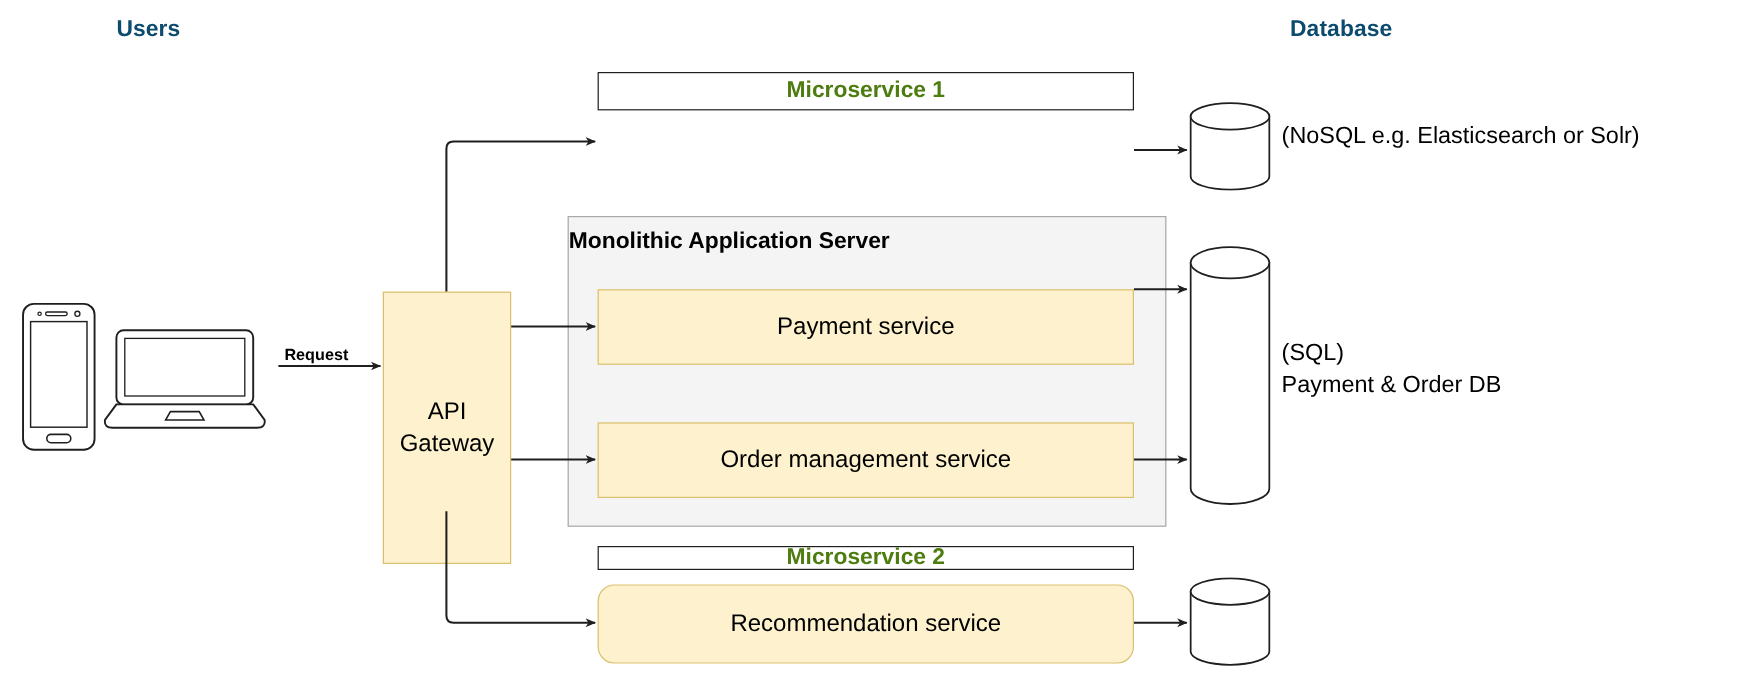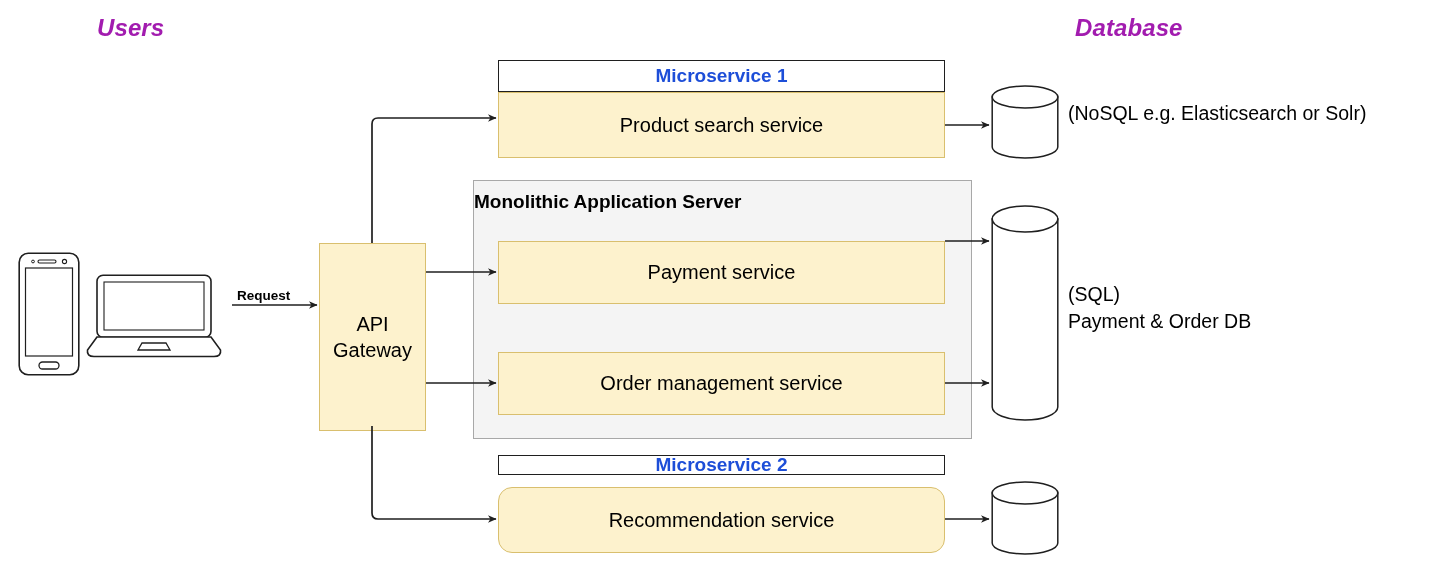--- a/index.html
+++ b/index.html
@@ -16,25 +16,24 @@
     width: 1456px;
     height: 575px;
     background: #ffffff;
     overflow: hidden;
   }
   .abs { position: absolute; }
 
   
   .col-heading {
     font-weight: bold;
-    font-size: 24px;
+    font-size: 19px;
     letter-spacing: 0.1px;
-    color: #a21caf;
+    color: #0c4a6e;
     white-space: nowrap;
-    font-style: italic;
   }
 
   
   .device-svg { display: block; }
 
   
   .request-label {
     font-weight: bold;
     font-size: 13.5px;
     white-space: nowrap;
@@ -57,21 +56,21 @@
 
   .ms-header {
     background: #ffffff;
     border: 1.6px solid #1f1f1f;
     box-sizing: border-box;
     display: flex;
     align-items: center;
     justify-content: center;
     font-weight: bold;
     font-size: 19px;
-    color: #1d4ed8;
+    color: #4d7c0f;
   }
 
   .service-box {
     background: #fdf2cd;
     border: 1.3px solid #d9bf6e;
     box-sizing: border-box;
     display: flex;
     align-items: center;
     justify-content: center;
     font-size: 20px;
@@ -135,29 +134,28 @@
     <svg class="device-svg" width="136" height="84" viewBox="0 0 136 84">
       <rect x="11" y="1.2" width="114" height="62" rx="6" ry="6" fill="#ffffff" stroke="#1f1f1f" stroke-width="1.6"></rect>
       <rect x="18" y="8" width="100" height="48" fill="#ffffff" stroke="#1f1f1f" stroke-width="1.1"></rect>
       <path d="M11 63 L1.5 76 Q0.5 82.5 8 82.5 L128 82.5 Q135.5 82.5 134.5 76 L125 63 Z" fill="#ffffff" stroke="#1f1f1f" stroke-width="1.6"></path>
       <path d="M56 69 L80 69 L84 76 L52 76 Z" fill="#ffffff" stroke="#1f1f1f" stroke-width="1.3"></path>
     </svg>
   </div>
 
   <div class="abs request-label" style="left:237px; top:288px;">Request</div>
 
-  <div class="abs api-gateway" style="left:319px; top:243px; width:107px; height:188px;">
+  <div class="abs api-gateway" style="left:319px; top:243px; width:107px; height:227px;">
     <div>
       <div>API</div>
       <div>Gateway</div>
     </div>
   </div>
 
   <div class="abs ms-header" style="left:498px; top:60px; width:447px; height:32px;">Microservice 1</div>
-  <div class="abs service-box" style="left:498px; top:92px; width:447px; height:66px;">Product search service</div>
 
   <div class="abs monolith" style="left:473px; top:180px; width:499px; height:259px;">
     <div class="monolith-title">Monolithic Application Server</div>
   </div>
   <div class="abs service-box" style="left:498px; top:352px; width:447px; height:63px;">Order management service</div>
   <div class="abs service-box" style="left:498px; top:241px; width:447px; height:63px;">Payment service</div>
 
   <div class="abs ms-header" style="left:498px; top:455px; width:447px; height:20px;">Microservice 2</div>
   <div class="abs service-box" style="left:498px; top:487px; width:447px; height:66px;border-radius:14px;">Recommendation service</div>
 

